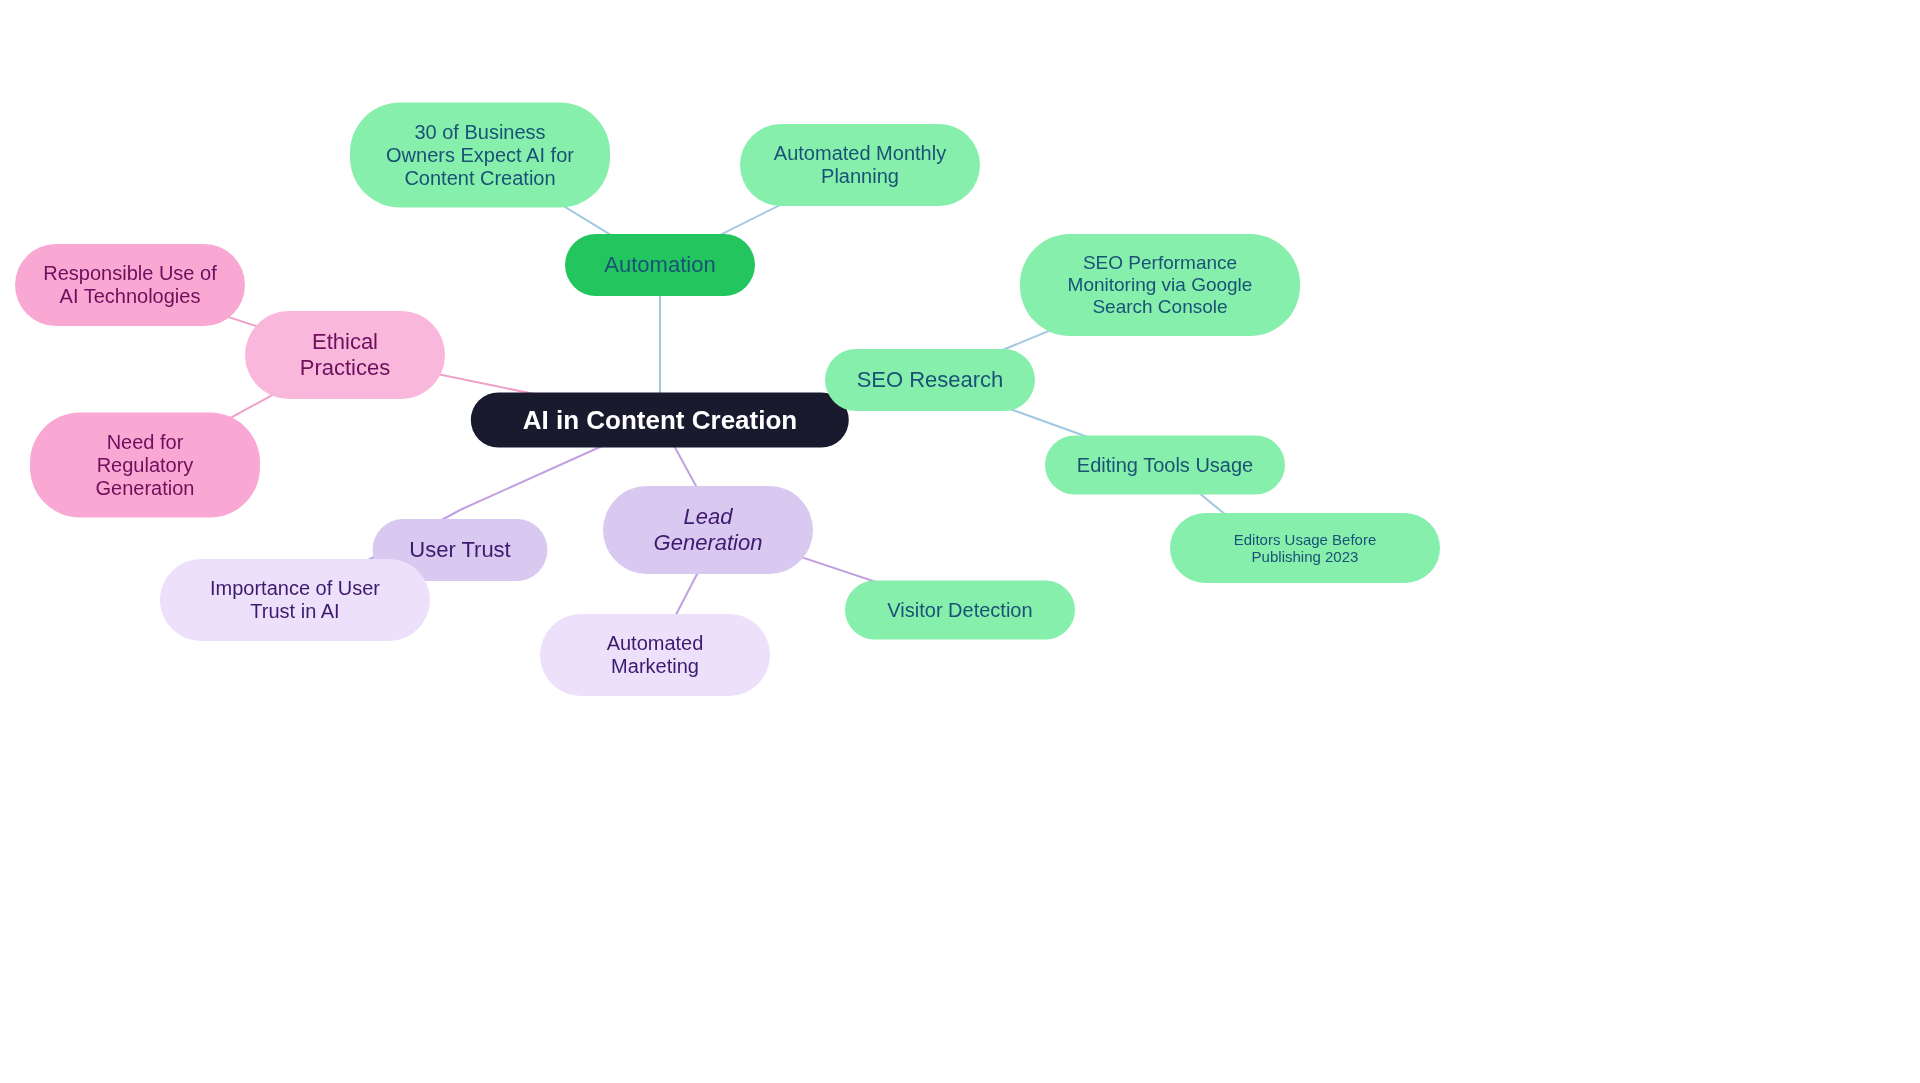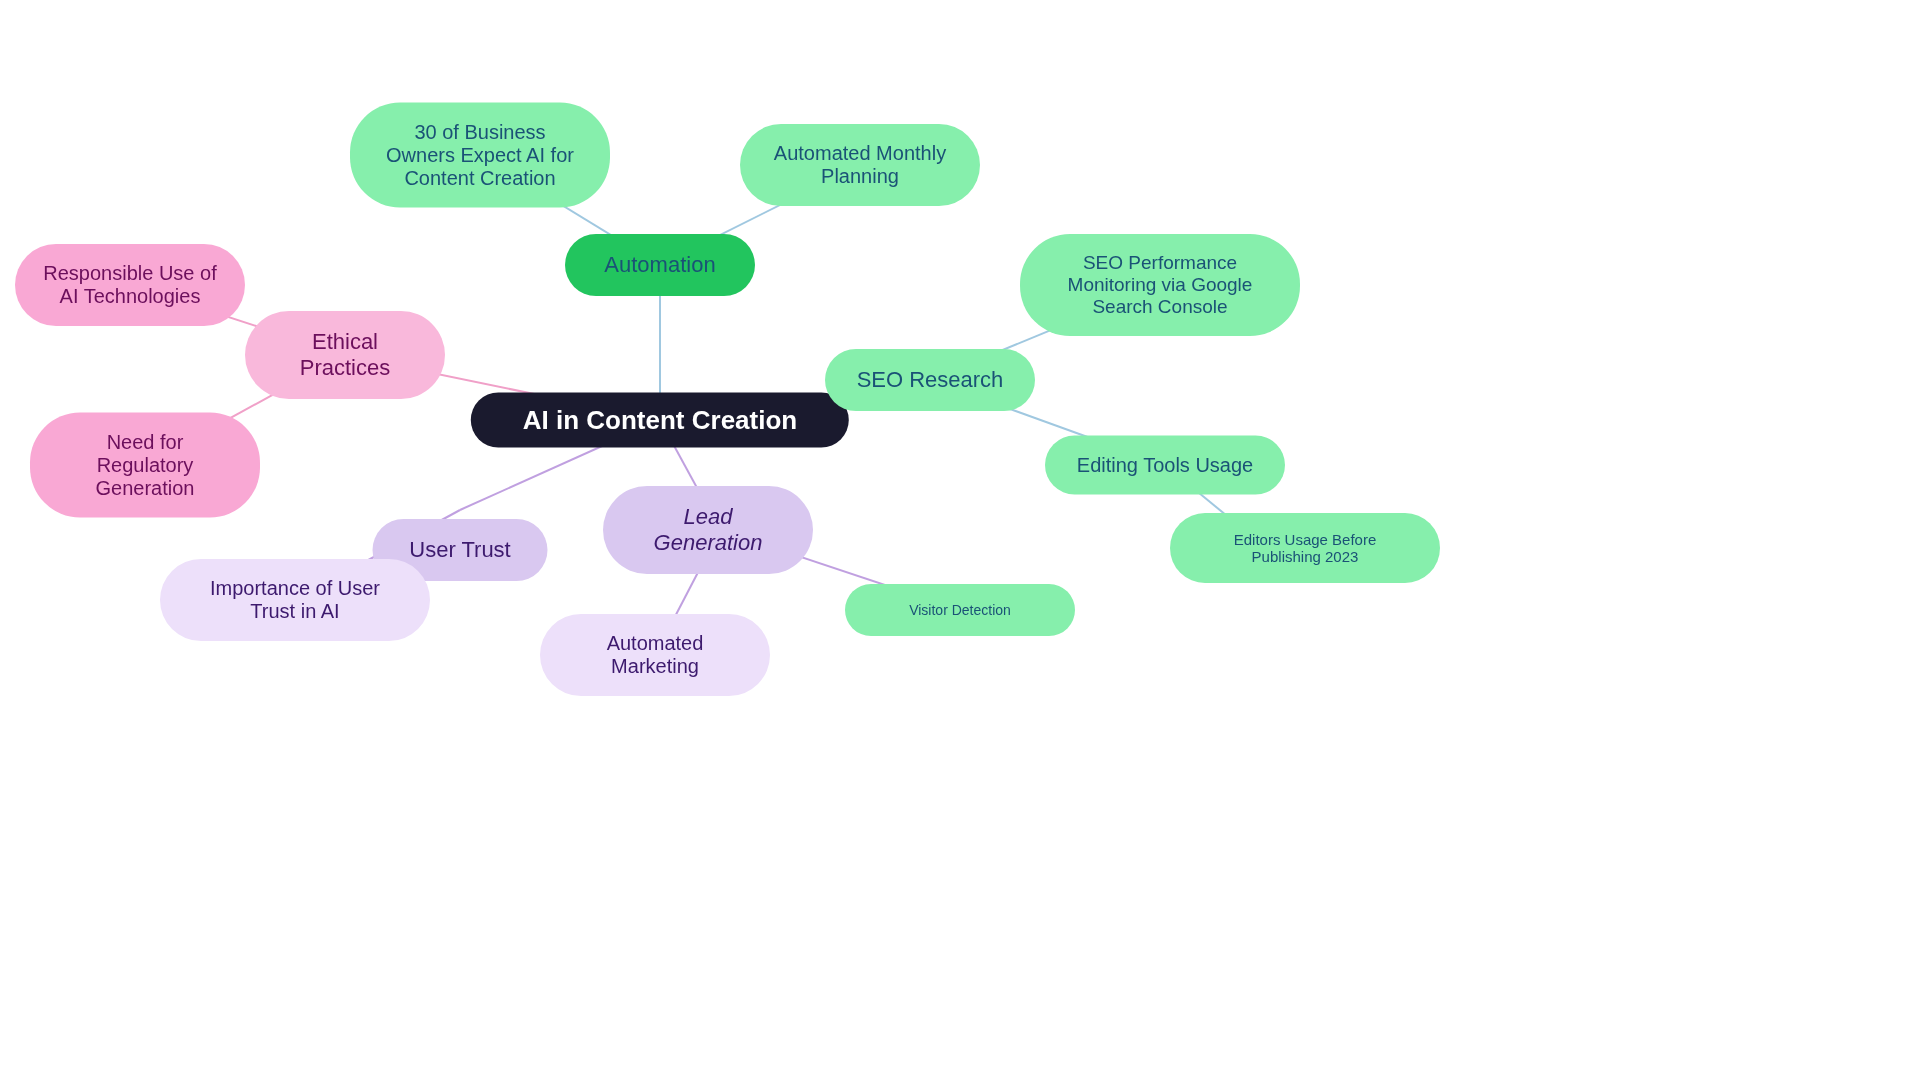--- a/index.html
+++ b/index.html
@@ -117,15 +117,15 @@
 <div class="node node-blue-light" style="left: 1165px; top: 465px; width: 240px; font-size: 20px;">Editing Tools Usage</div>
 
 <div class="node node-blue-light" style="left: 1305px; top: 548px; width: 270px; font-size: 15px;">Editors Usage Before Publishing 2023</div>
 
 <div class="node node-purple" style="left: 460px; top: 510px; width: 175px; margin-top: 40px;">User Trust</div>
 
 <div class="node node-purple-light" style="left: 295px; top: 600px; width: 270px; font-size: 20px;">Importance of User Trust in AI</div>
 
 <div class="node node-purple" style="left: 708px; top: 530px; width: 210px; font-style: italic;">Lead Generation</div>
 
-<div class="node node-blue-light" style="left: 960px; top: 610px; width: 230px; font-size: 14px;">Visitor Detection</div>
+<div class="node node-blue-light" style="left: 960px; top: 610px; width: 230px; font-size: 20px;">Visitor Detection</div>
 
 <div class="node node-purple-light" style="left: 655px; top: 655px; width: 230px; font-size: 20px;">Automated Marketing</div>
 
 </body></html>

